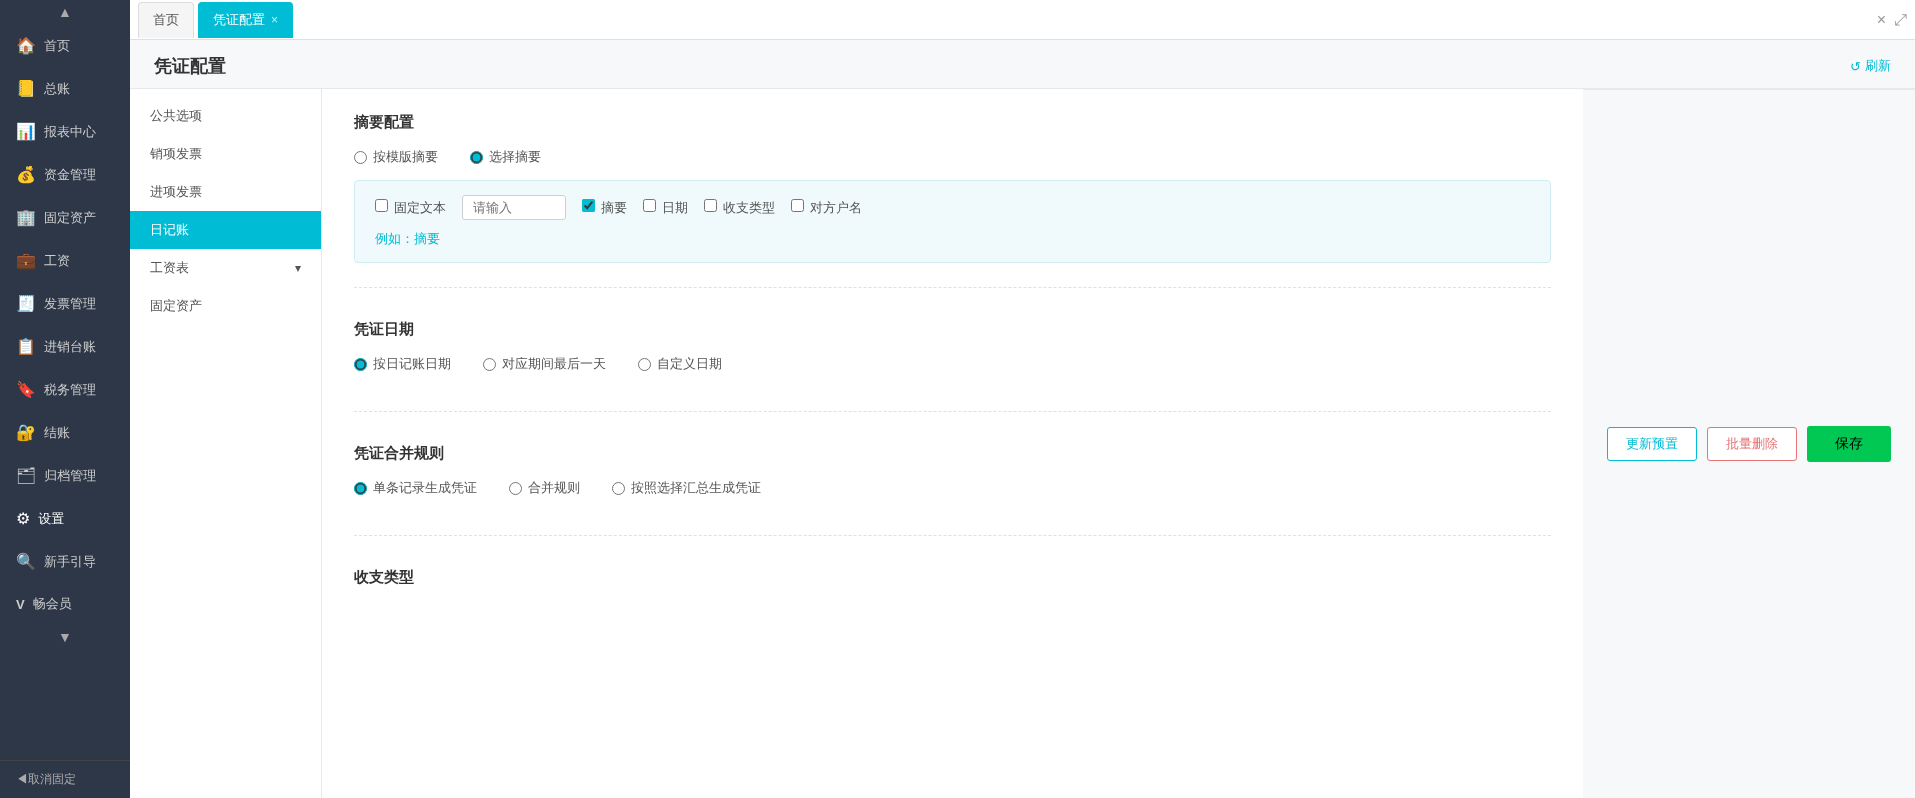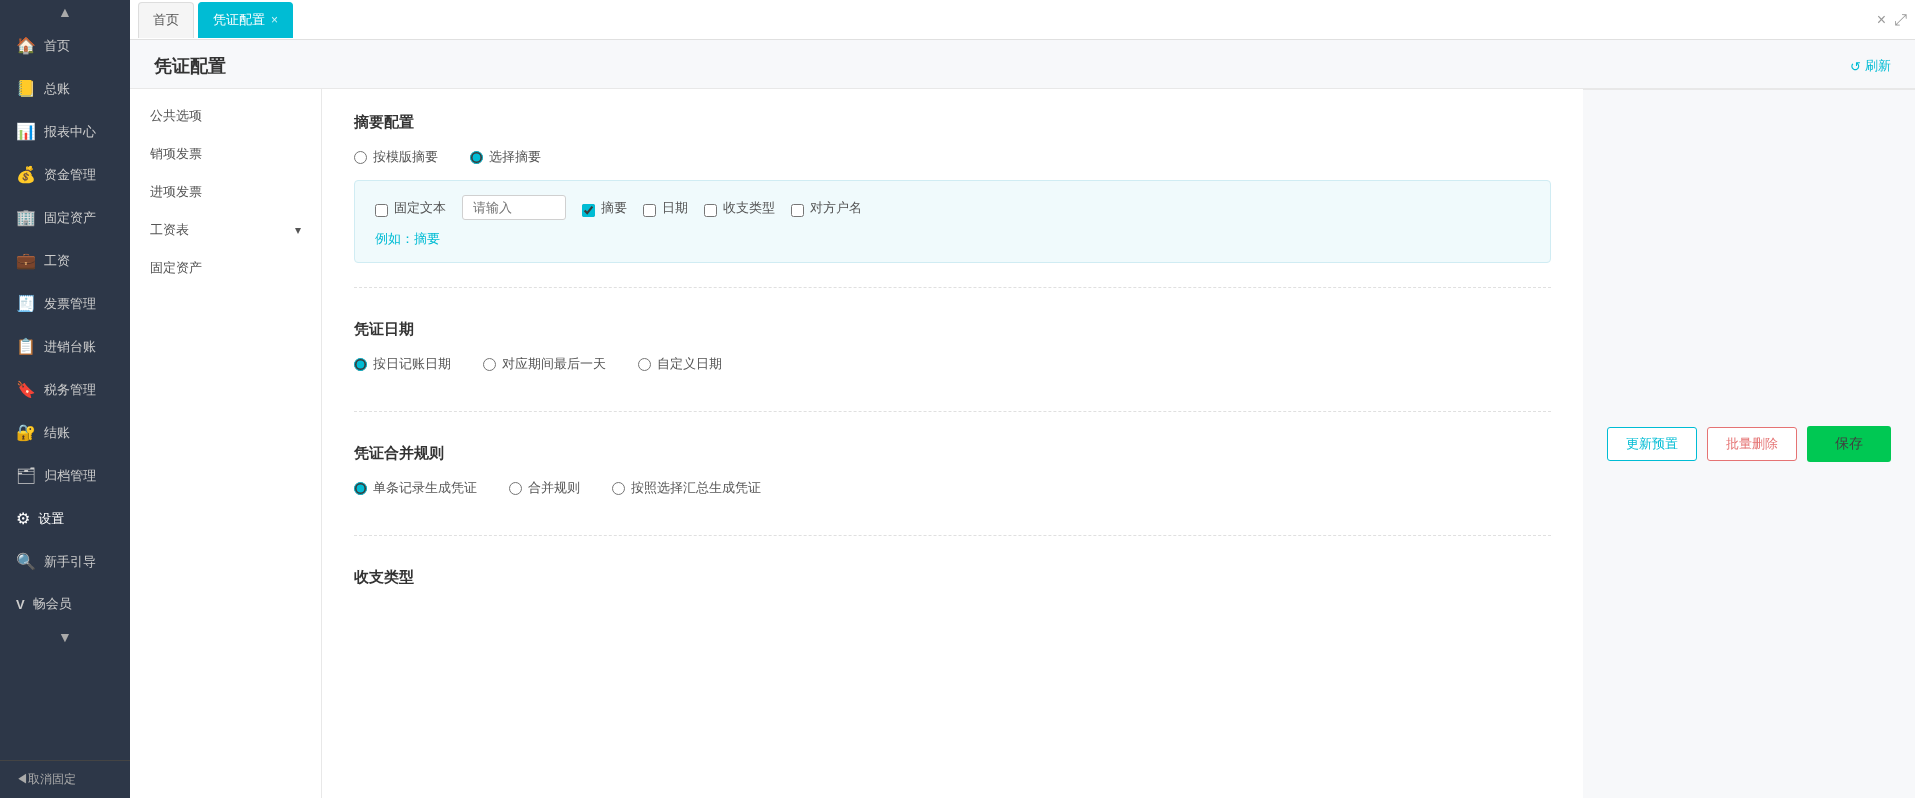--- a/index.html
+++ b/index.html
@@ -199,21 +199,21 @@
       margin-top: 8px;
     }
     .config-row {
       display: flex;
       align-items: center;
       gap: 16px;
       flex-wrap: wrap;
     }
     .checkbox-label {
       display: flex;
-      align-items: flex-end;
+      align-items: flex-start;
       gap: 6px;
       cursor: pointer;
       color: #555;
       font-size: 13px;
     }
     .checkbox-label input[type=checkbox] { accent-color: #00bcd4; cursor: pointer; }
     .text-input {
       border: 1px solid #d0d0d0;
       border-radius: 3px;
       padding: 4px 10px;
@@ -250,21 +250,21 @@
       border: 1px solid #00bcd4;
       color: #00bcd4;
     }
     .btn-danger-outline {
       background: #fff;
       border: 1px solid #e57373;
       color: #e57373;
     }
     .btn-primary {
       background: #00c853;
-      color: #404040;
+      color: #000000;
       border: none;
       font-size: 14px;
       padding: 9px 28px;
     }
 
     
     .right-content::-webkit-scrollbar { width: 6px; }
     .right-content::-webkit-scrollbar-thumb { background: #ccc; border-radius: 3px; }
   </style>
 </head>
@@ -362,20 +362,23 @@
 
     <div class="left-nav">
       <div class="left-nav-item">
         <span>公共选项</span>
       </div>
       <div class="left-nav-item">
         <span>销项发票</span>
       </div>
       <div class="left-nav-item">
         <span>进项发票</span>
+      </div>
+      <div class="left-nav-item active">
+        <span>日记账</span>
       </div>
       <div class="left-nav-item">
         <span>工资表</span>
         <span class="chevron">▾</span>
       </div>
       <div class="left-nav-item">
         <span>固定资产</span>
       </div>
     </div>
 

